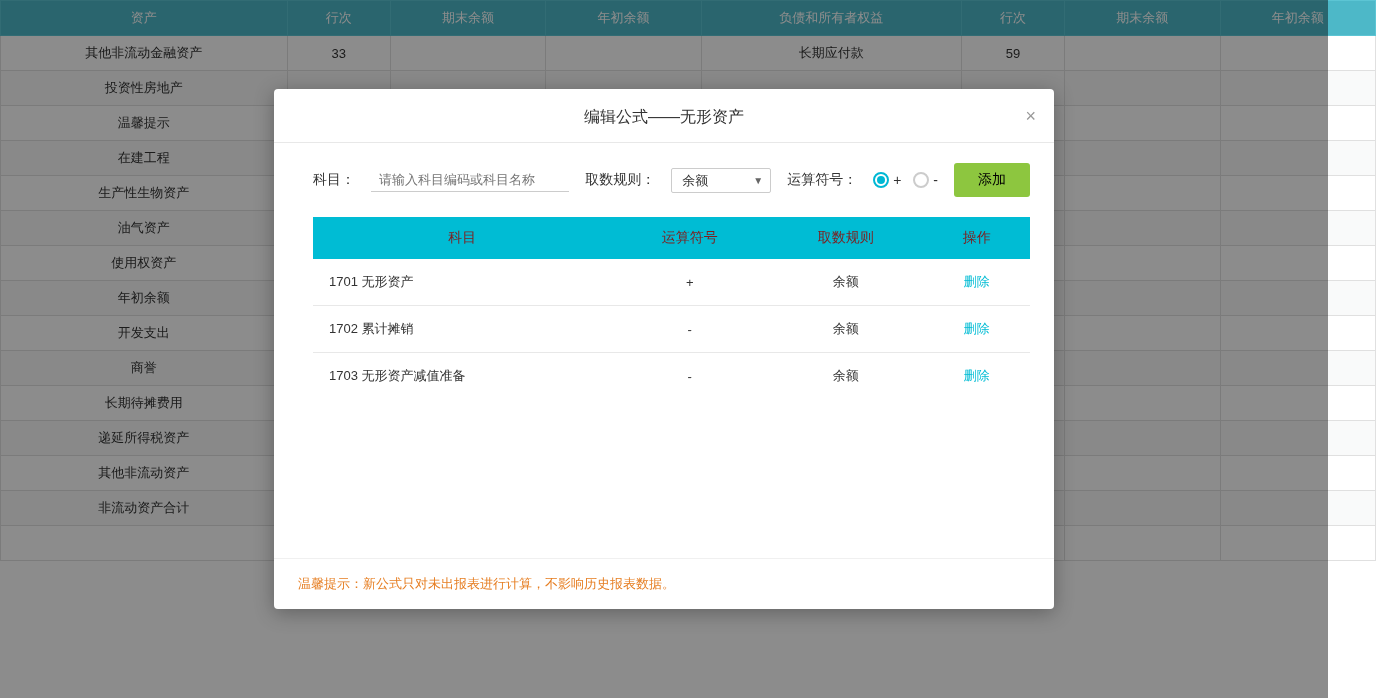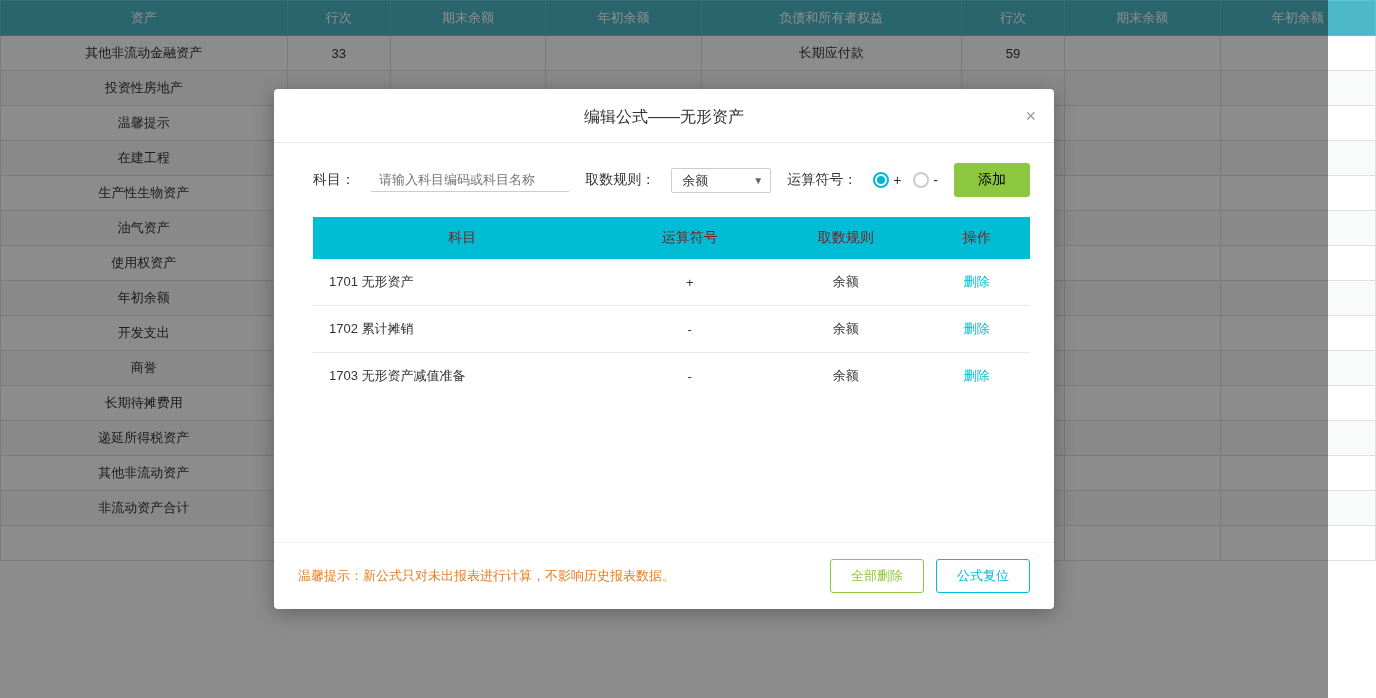--- a/index.html
+++ b/index.html
@@ -539,20 +539,16 @@
               <td>-</td>
               <td>余额</td>
               <td><button class="btn-delete">删除</button></td>
             </tr>
           </tbody>
       </table>
     </div>
 
     <div class="modal-footer">
       <span class="footer-tip">温馨提示：新公式只对未出报表进行计算，不影响历史报表数据。</span>
-      <div class="footer-actions">
-        <button class="btn-outline">全部删除</button>
-        <button class="btn-outline-blue">公式复位</button>
-      </div>
     </div>
 
   </div>
 </div>
 
 </body></html>

